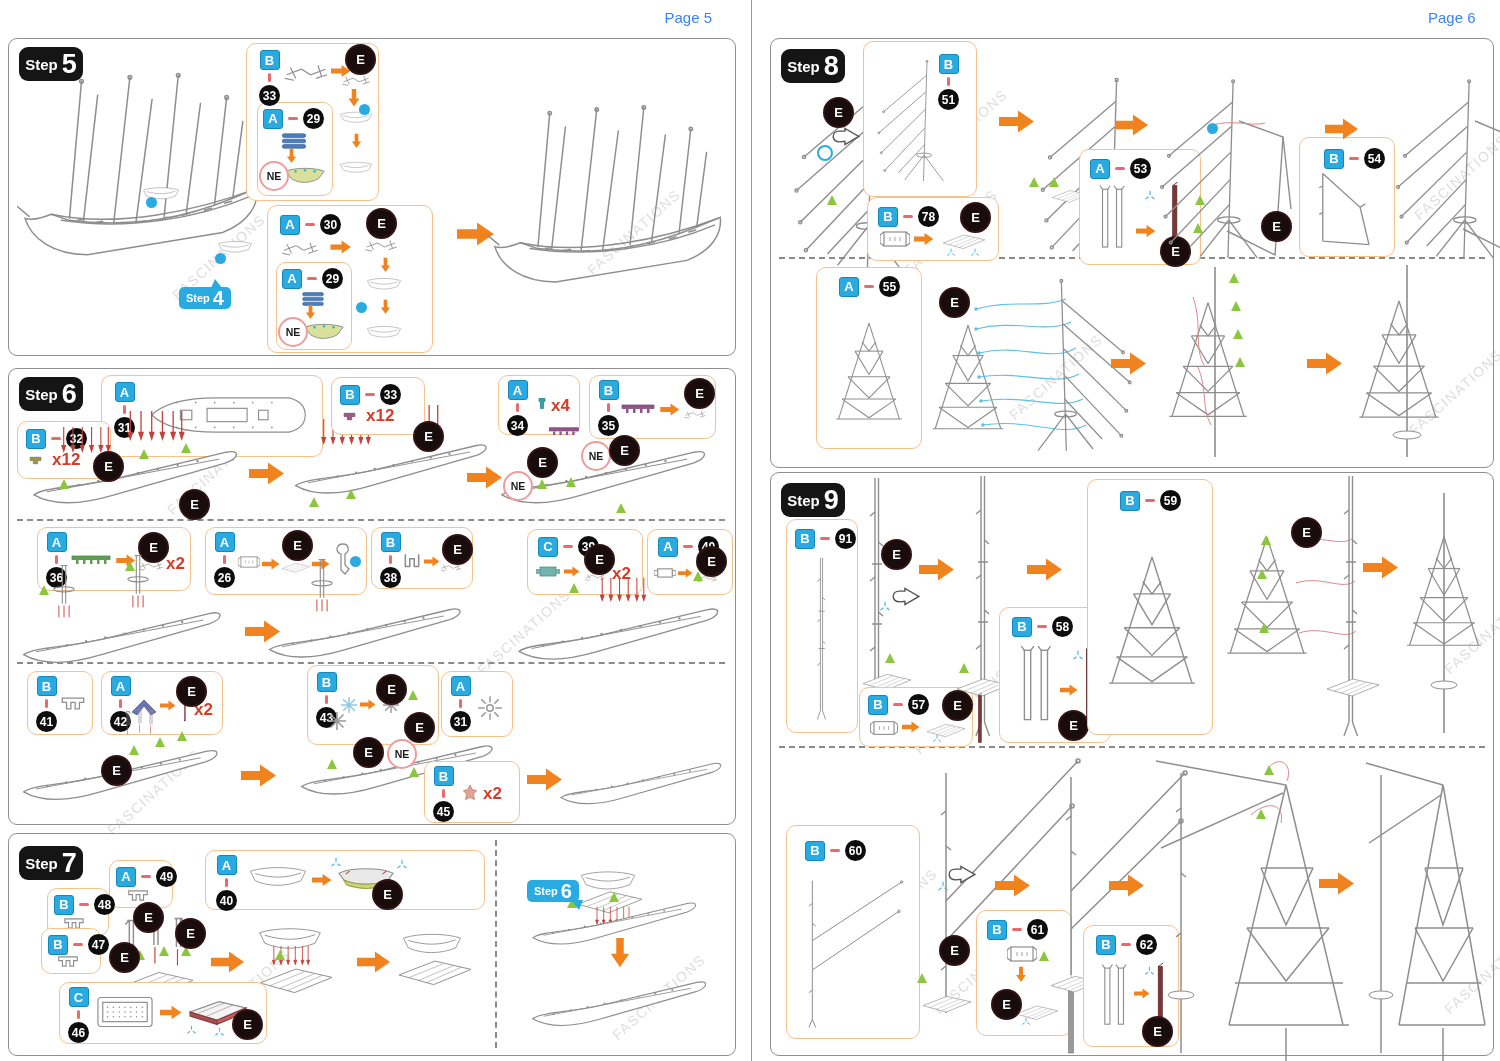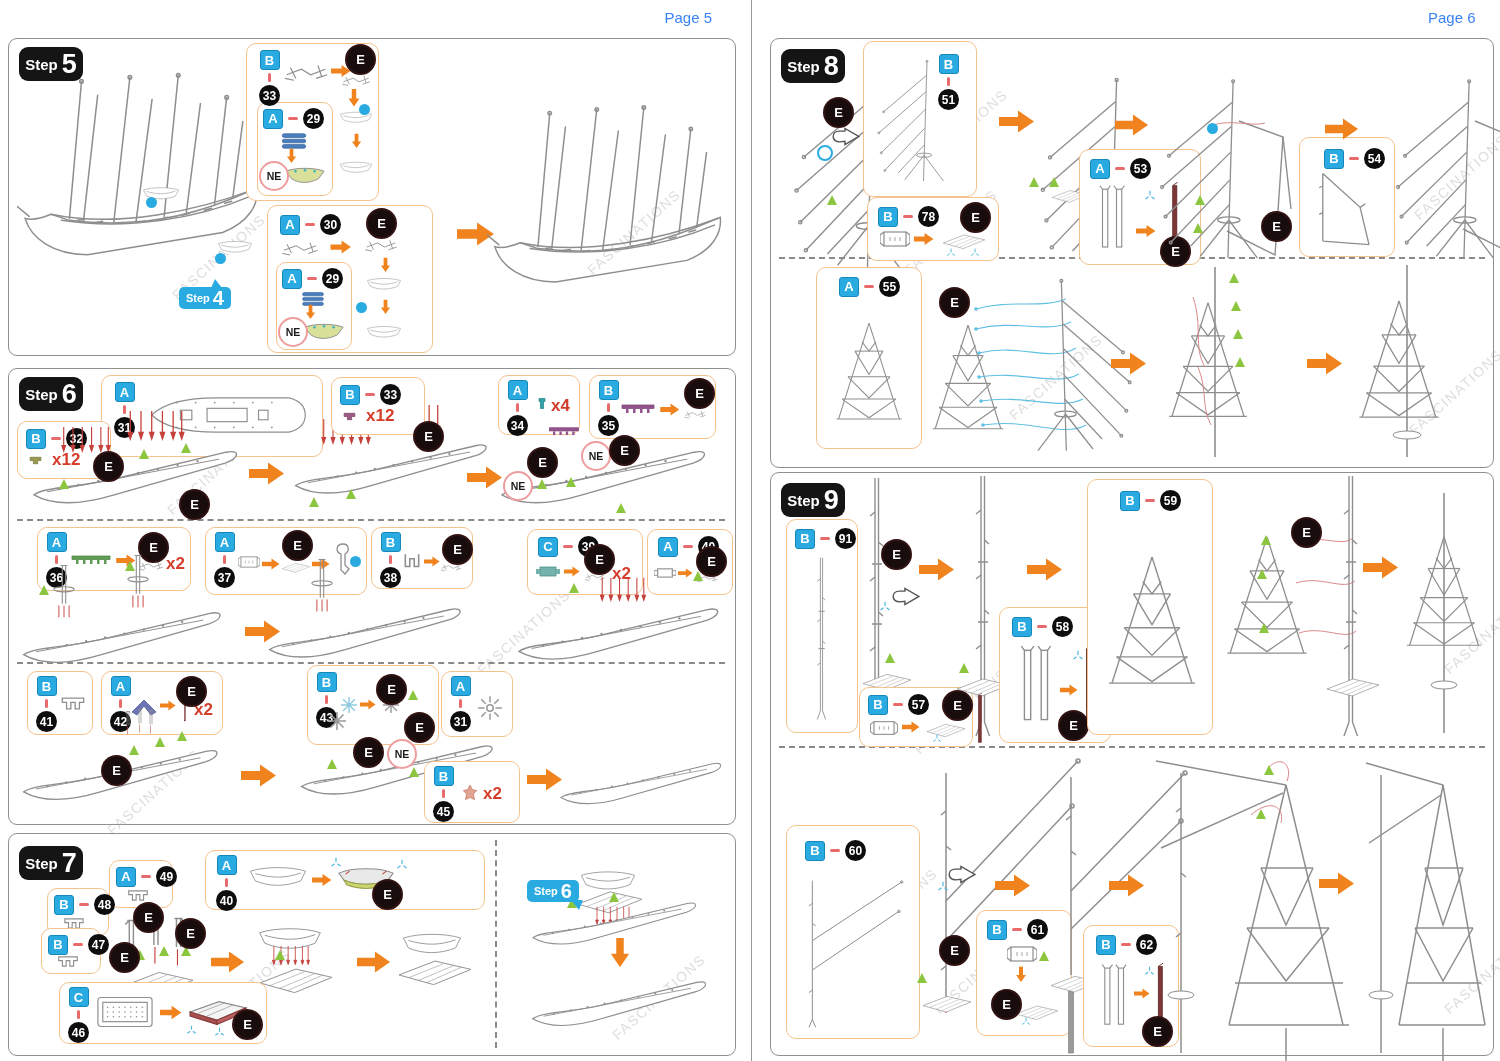--- a/index.html
+++ b/index.html
@@ -656,21 +656,21 @@
       </div>
     <svg class="sk" style="left:100px;top:30px;width:26px;height:15px">
         <use href="#rig"></use>
       </svg>
     <div class="qty" style="left:128px;top:26px">x2</div>
   </div>
   <div class="co" style="left:196px;top:158px;width:160px;height:66px">
     <div class="lab v" style="left:8px;top:4px">
       <span class="lb">A</span>
       <span class="ld"></span>
-      <span class="disc">37</span>
+      <span class="disc">26</span>
     </div>
     <svg class="sk" style="left:32px;top:22px;width:22px;height:24px">
         <use href="#boxp"></use>
       </svg>
     <svg class="sk" style="left:56px;top:30px;width:18px;height:12px">
         <use href="#arw"></use>
       </svg>
     <div class="e" style="left:76px;top:2px">
         <span>E</span>
       </div>

